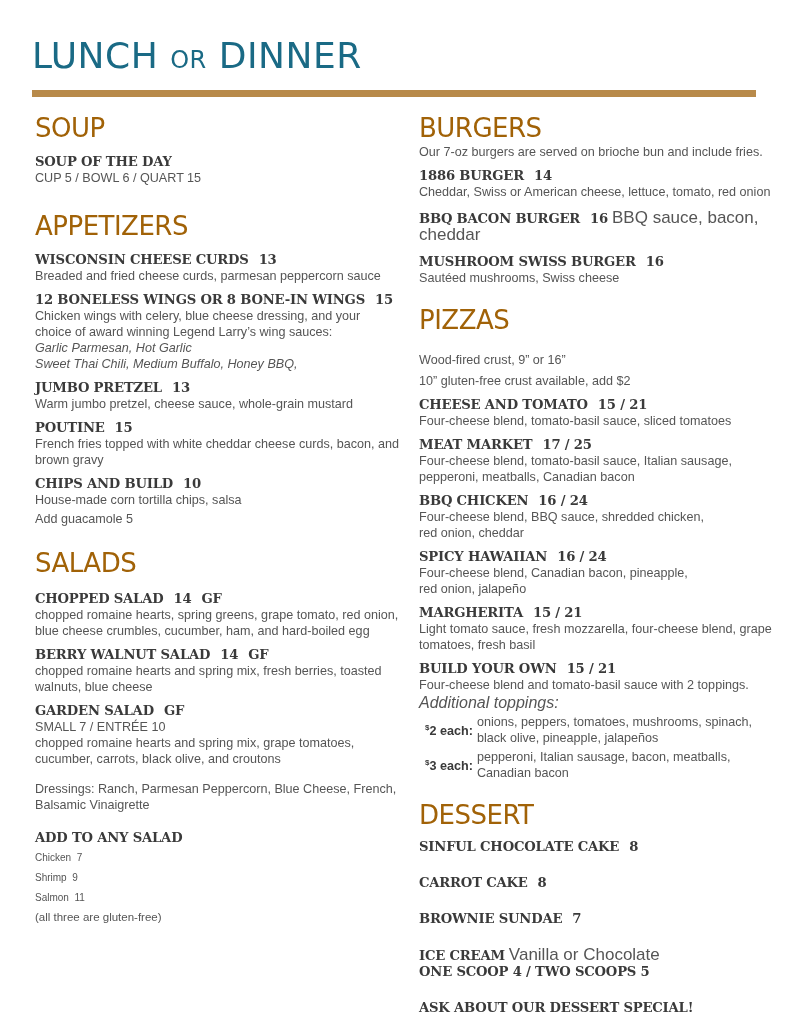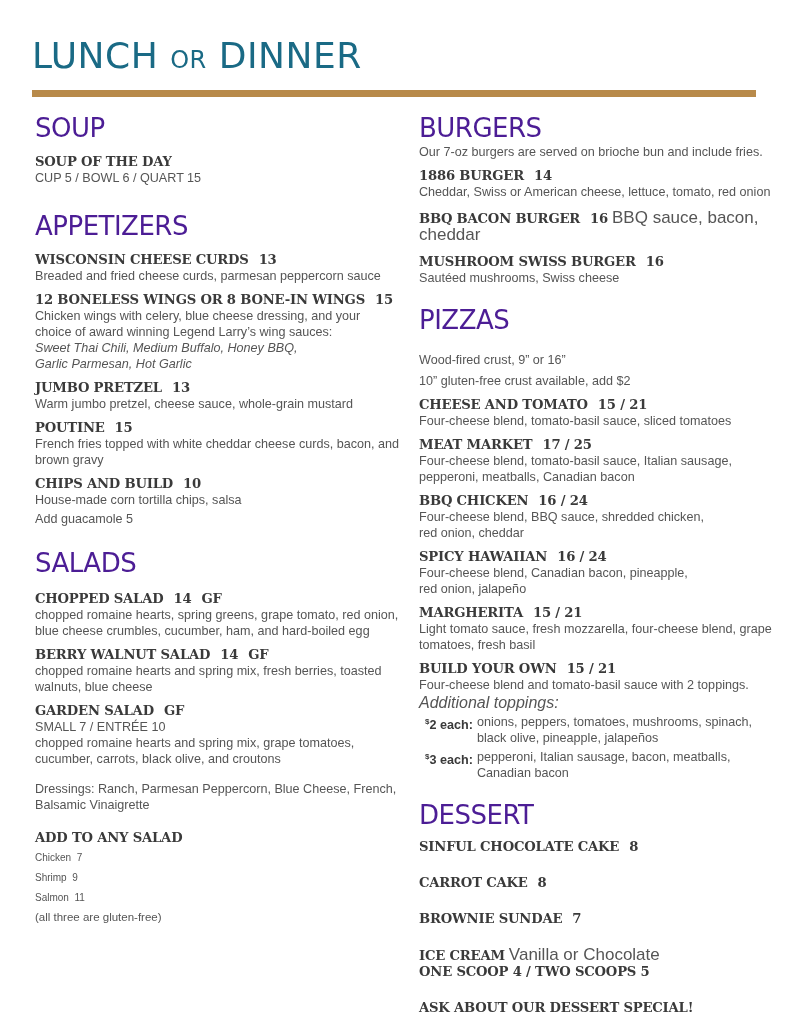--- a/index.html
+++ b/index.html
@@ -3,28 +3,28 @@
 <meta charset="utf-8">
 <style>
   html, body { margin: 0; padding: 0; background: #ffffff; }
   body { width: 791px; height: 1024px; position: relative; overflow: hidden; font-family: "DejaVu Sans", sans-serif; color: #4a4a4a; }
   .title { position: absolute; left: 32px; top: 34px; margin: 0; font-family: "DejaVu Sans", sans-serif; font-weight: normal; font-size: 36px; letter-spacing: 0.5px; color: #1a6a85; line-height: 44px; }
   .title .small { font-size: 24px; }
   .rule { position: absolute; left: 32px; top: 90px; width: 724px; height: 7px; background: #b88a4a; }
   .col { position: absolute; top: 112px; }
   .col.left { left: 35px; width: 365px; }
   .col.right { left: 419px; width: 360px; }
-  .sec-h { font-family: "DejaVu Sans", sans-serif; font-weight: normal; color: #4c1d95; font-size: 26px; line-height: 32px; margin: 0; letter-spacing: -0.5px; }
+  .sec-h { font-family: "DejaVu Sans", sans-serif; font-weight: normal; color: #a16207; font-size: 26px; line-height: 32px; margin: 0; letter-spacing: -0.5px; }
   .item-name { font-family: "DejaVu Serif", serif; font-weight: bold; font-size: 13.2px; color: #3a3a3a; line-height: 16px; letter-spacing: -0.2px; }
   .desc { font-family: "Liberation Sans", sans-serif; font-size: 12.6px; line-height: 16px; color: #555555; }
   .desc.it { font-style: italic; }
   .price { margin-left: 10px; }
   .blk { margin-top: 8px; }
   .inline-desc { font-family: "Liberation Sans", sans-serif; font-weight: normal; font-size: 17px; color: #555; letter-spacing: 0; margin-left: 4px; }
-  .topping-row { display: flex; font-family: "Liberation Sans", sans-serif; font-size: 12.6px; line-height: 16px; color: #555; margin-top: 3px; }
+  .topping-row { display: flex; font-family: "Liberation Sans", sans-serif; font-size: 12.6px; line-height: 16px; color: #555; margin-top: 3px; align-items: center; }
   .topping-row .lbl { width: 58px; flex: 0 0 58px; font-weight: bold; color: #3a3a3a; padding-left: 6px; box-sizing: border-box; }
   .topping-row .lbl sup { font-size: 8px; }
   .add-row { font-family: "Liberation Sans", sans-serif; font-size: 10px; line-height: 16px; color: #555; margin-top: 4px; }
   .note { font-family: "Liberation Sans", sans-serif; font-size: 11.5px; color: #555; margin-top: 5px; }
   .dess { margin-top: 20px; }
 </style>
 </head>
 <body>
 
 <h1 class="title"><span>LUNCH</span> <span class="small">OR</span> <span>DINNER</span></h1>
@@ -42,22 +42,22 @@
 
   <section style="margin-top:24px">
     <h2 class="sec-h">APPETIZERS</h2>
     <div class="blk" style="margin-top:10px">
       <div class="item-name"><span>WISCONSIN CHEESE CURDS</span><span class="price">13</span></div>
       <div class="desc">Breaded and fried cheese curds, parmesan peppercorn sauce</div>
     </div>
     <div class="blk">
       <div class="item-name"><span>12 BONELESS WINGS OR 8 BONE-IN WINGS</span><span class="price">15</span></div>
       <div class="desc">Chicken wings with celery, blue cheese dressing, and your choice of award winning Legend Larry’s wing sauces:</div>
+      <div class="desc it">Garlic Parmesan, Hot Garlic</div>
       <div class="desc it">Sweet Thai Chili, Medium Buffalo, Honey BBQ,</div>
-      <div class="desc it">Garlic Parmesan, Hot Garlic</div>
     </div>
     <div class="blk">
       <div class="item-name"><span>JUMBO PRETZEL</span><span class="price">13</span></div>
       <div class="desc">Warm jumbo pretzel, cheese sauce, whole-grain mustard</div>
     </div>
     <div class="blk">
       <div class="item-name"><span>POUTINE</span><span class="price">15</span></div>
       <div class="desc">French fries topped with white cheddar cheese curds, bacon, and brown gravy</div>
     </div>
     <div class="blk">

